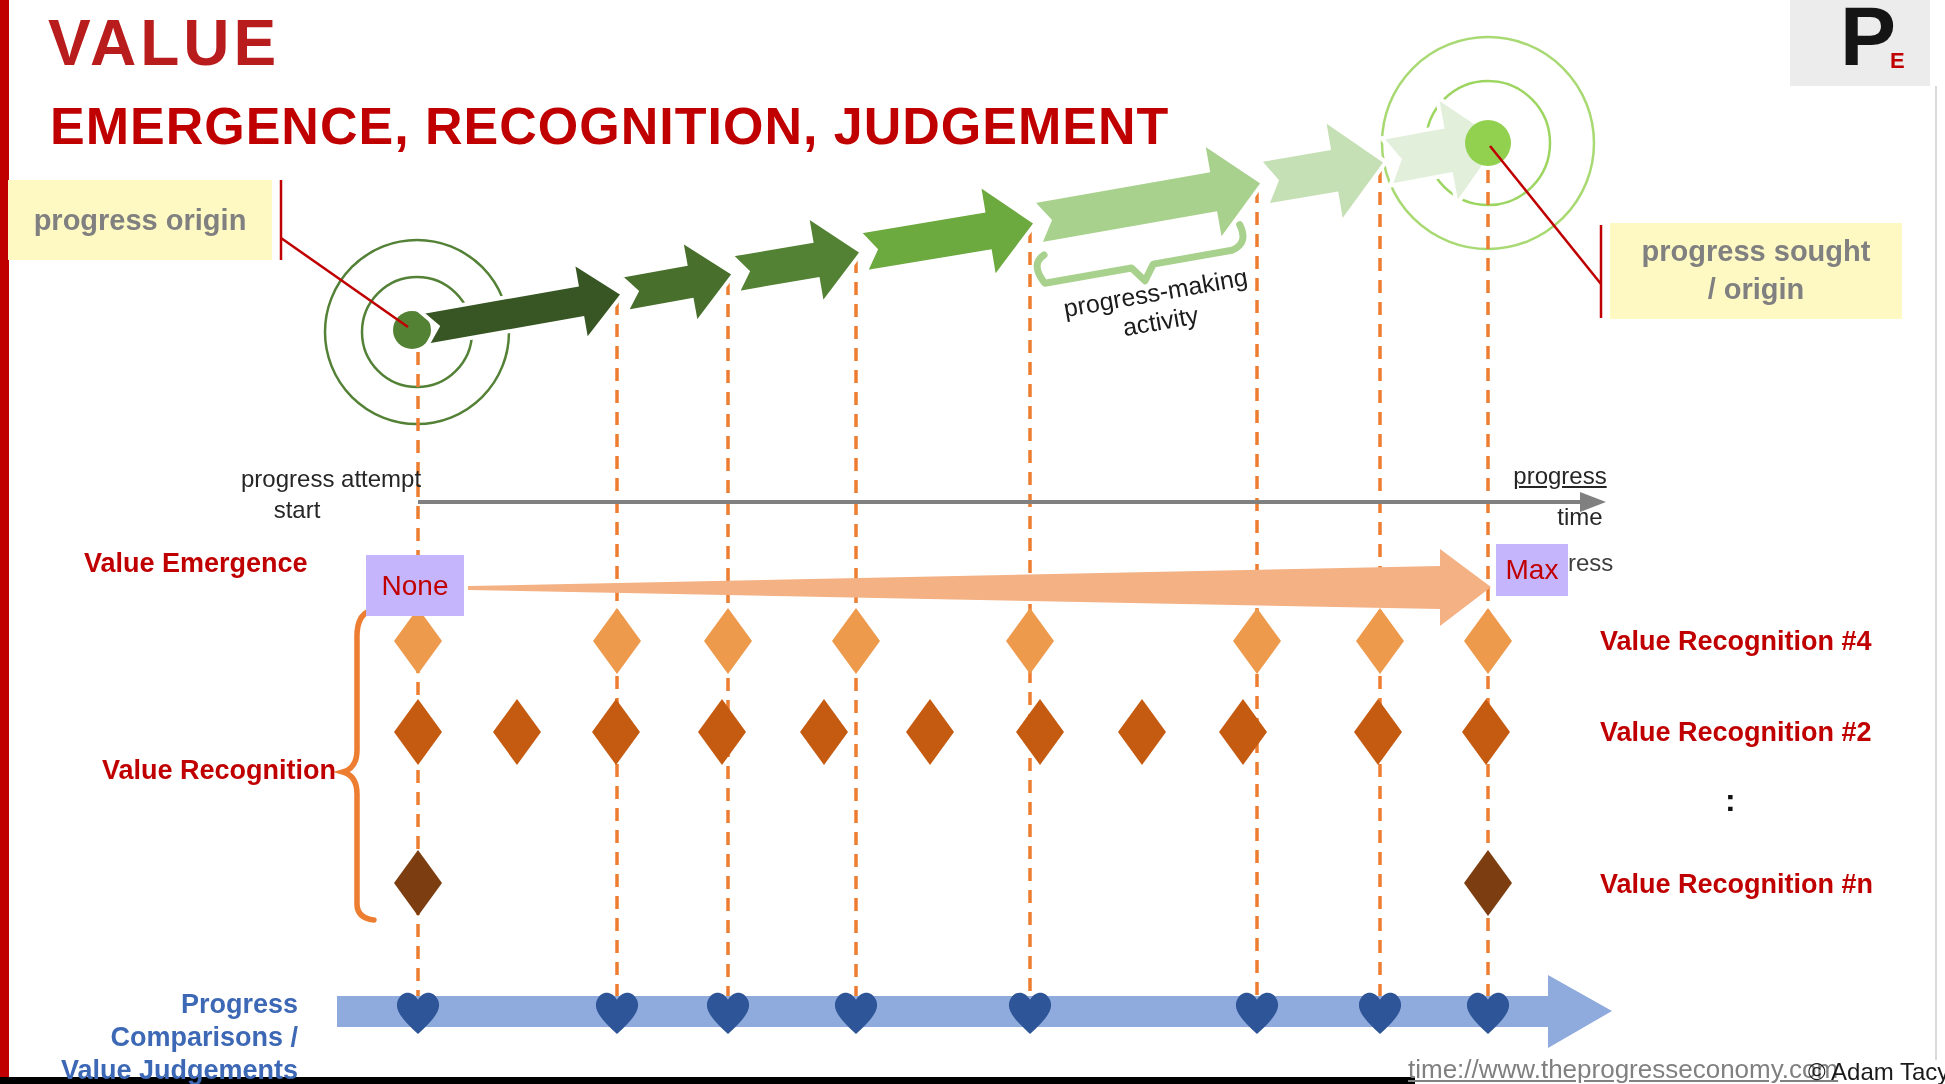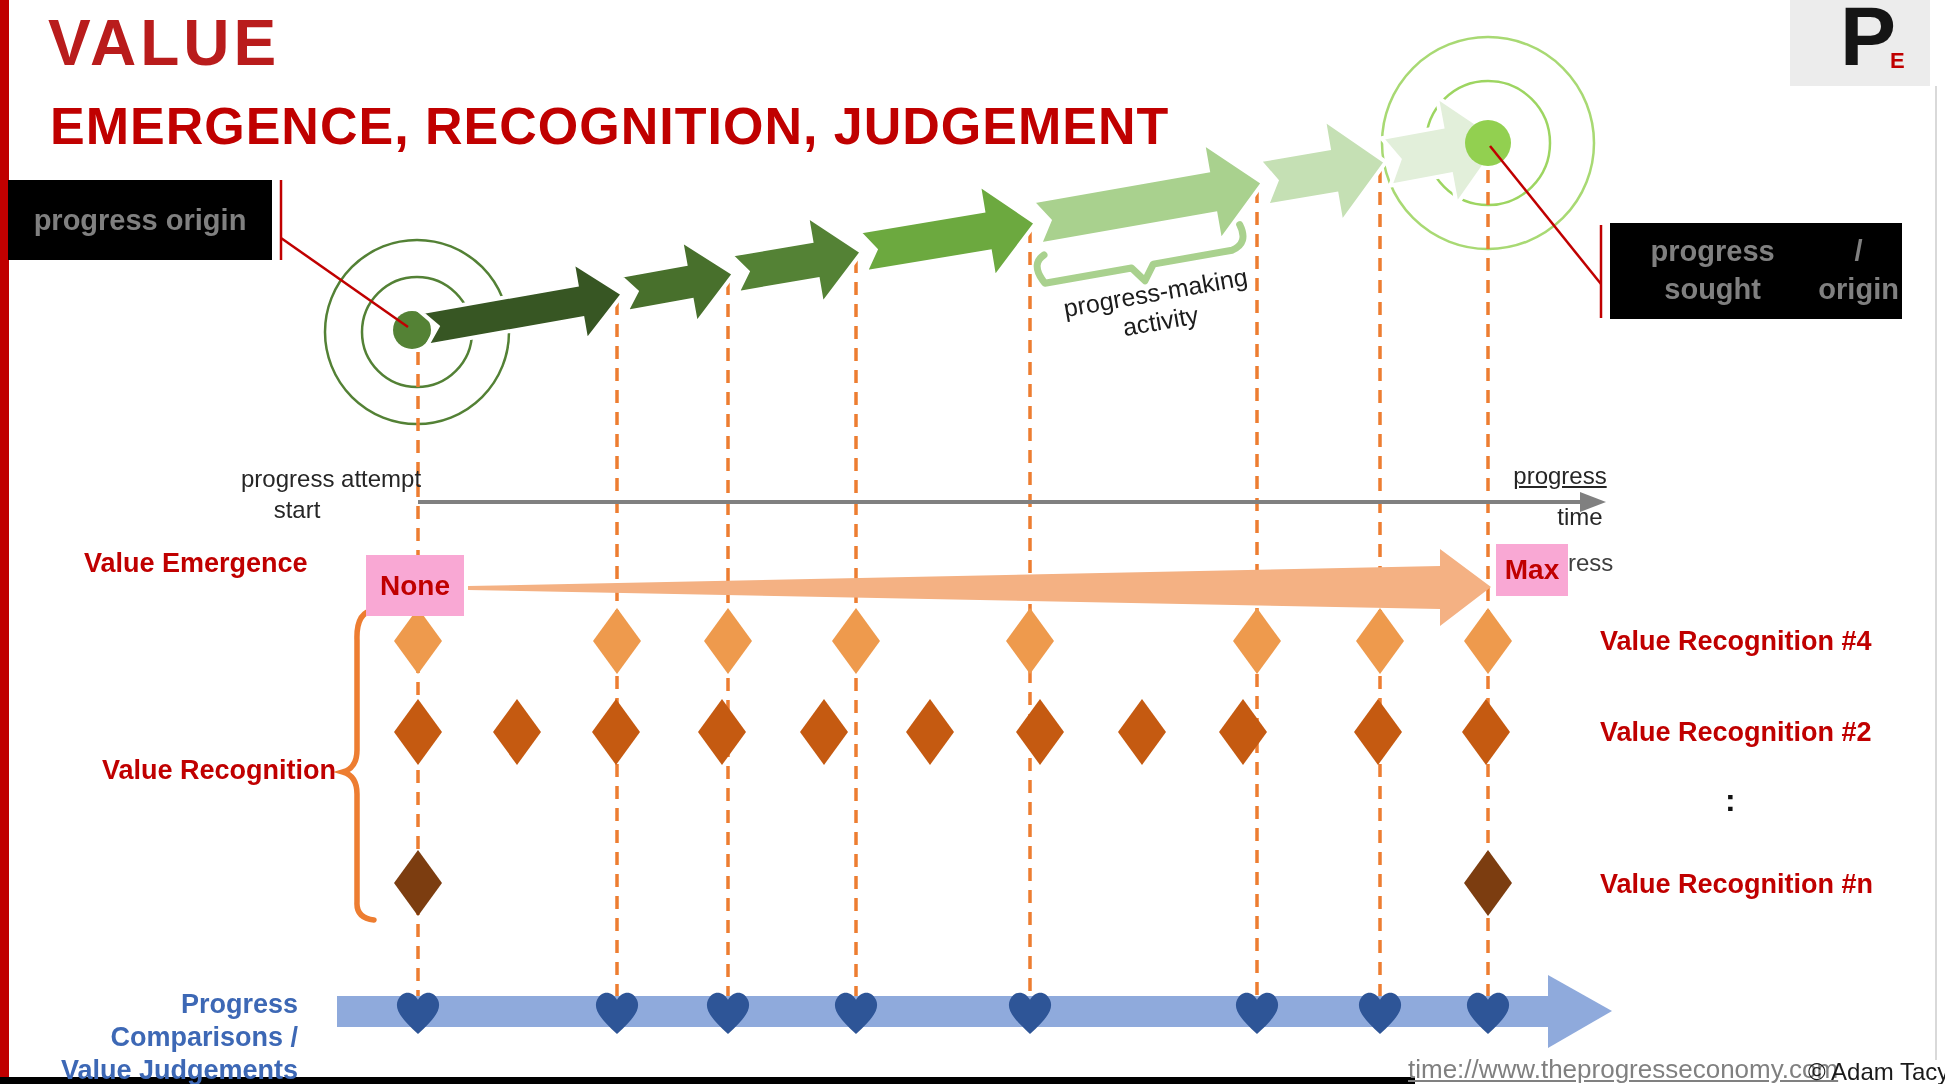--- a/index.html
+++ b/index.html
@@ -5,41 +5,41 @@
   html,body{margin:0;padding:0;background:#ffffff;}
   body{width:1945px;height:1084px;position:relative;overflow:hidden;
        font-family:"Liberation Sans", sans-serif;}
   #stage{position:absolute;left:0;top:0;width:1945px;height:1084px;background:#fff;}
   #fig{position:absolute;left:0;top:0;}
   .lbl{position:absolute;white-space:nowrap;}
 
   .title-main{left:48px;top:6px;font-size:64px;font-weight:bold;color:#b91c1c;letter-spacing:4px;}
   .title-sub{left:50px;top:96px;font-size:52px;font-weight:bold;color:#C00000;letter-spacing:1px;}
 
-  .callout-box{position:absolute;background:#000000;color:#808080;font-weight:bold;
+  .callout-box{position:absolute;background:#fef9c3;color:#808080;font-weight:bold;
                font-size:29px;display:flex;align-items:center;justify-content:center;text-align:center;}
   .origin-box{left:8px;top:180px;width:264px;height:80px;}
-  .sought-box{left:1610px;top:223px;width:292px;height:96px;line-height:1.3;}
+  .sought-box{left:1610px;top:223px;width:292px;height:96px;line-height:1.3;flex-direction:column;}
 
   .axis-text{color:#262626;font-size:24px;}
   .attempt1{left:207px;top:465px;width:180px;text-align:center;margin-left:34px;}
   .attempt2{left:207px;top:496px;width:180px;text-align:center;}
   .ptime1{left:1500px;top:462px;width:120px;text-align:center;text-decoration:underline;}
   .ptime2{left:1530px;top:503px;width:100px;text-align:center;}
   .stray-ress{left:1568px;top:549px;font-size:24px;color:#3F3F3F;}
 
   .red-row-label{font-size:27px;font-weight:bold;color:#C00000;}
   .emergence-label{left:84px;top:548px;text-align:center;}
   .recognition-label{left:60px;top:755px;width:276px;text-align:right;}
   .rec1-label{left:1600px;top:626px;}
   .rec2-label{left:1600px;top:717px;}
   .recn-label{left:1600px;top:869px;}
   .rec-ellipsis{left:1725px;top:782px;font-size:32px;font-weight:bold;color:#111;}
 
-  .tag-box{position:absolute;background:#f9a8d4;color:#C00000;font-weight:bold;font-size:28px;
+  .tag-box{position:absolute;background:#c4b5fd;color:#C00000;font-weight:normal;font-size:28px;
            display:flex;align-items:center;justify-content:center;}
   .none-box{left:366px;top:555px;width:98px;height:61px;}
   .max-box{left:1496px;top:544px;width:72px;height:52px;}
 
   .activity-label{left:1058px;top:278px;width:200px;text-align:center;font-size:25px;color:#1c1c1c;
                   transform:rotate(-10deg);line-height:1.15;white-space:normal;}
 
   .judgement-label{left:10px;top:988px;width:288px;text-align:right;font-size:27px;font-weight:bold;
                    color:#3D68B5;line-height:1.22;white-space:normal;}
 

